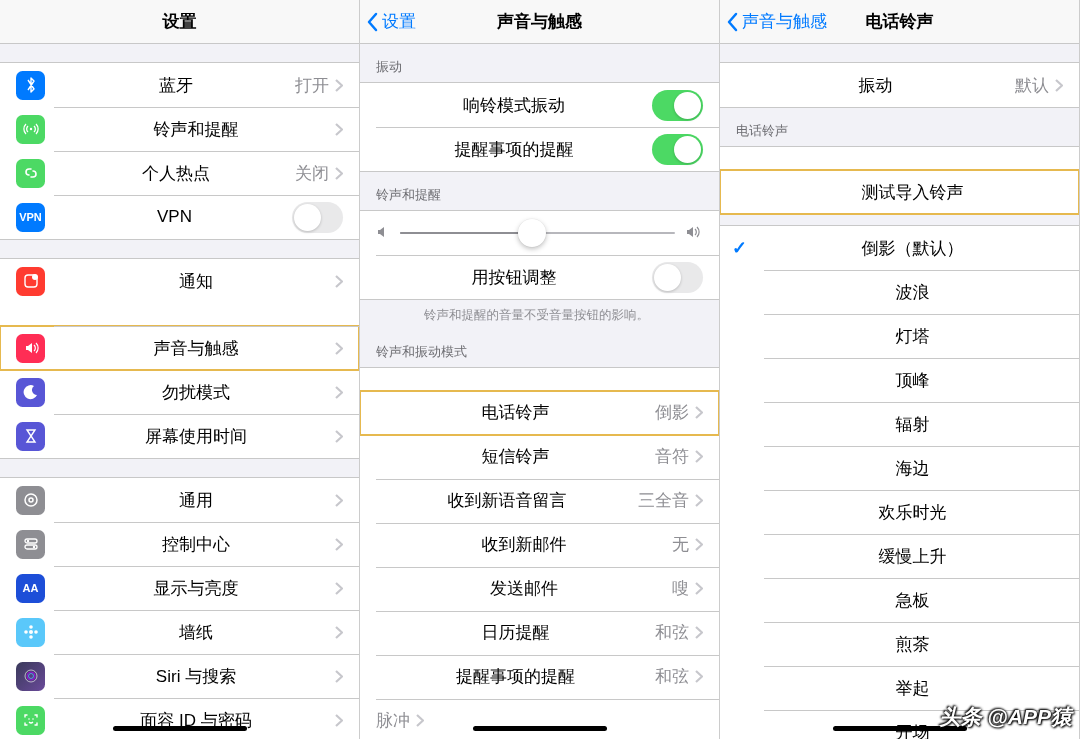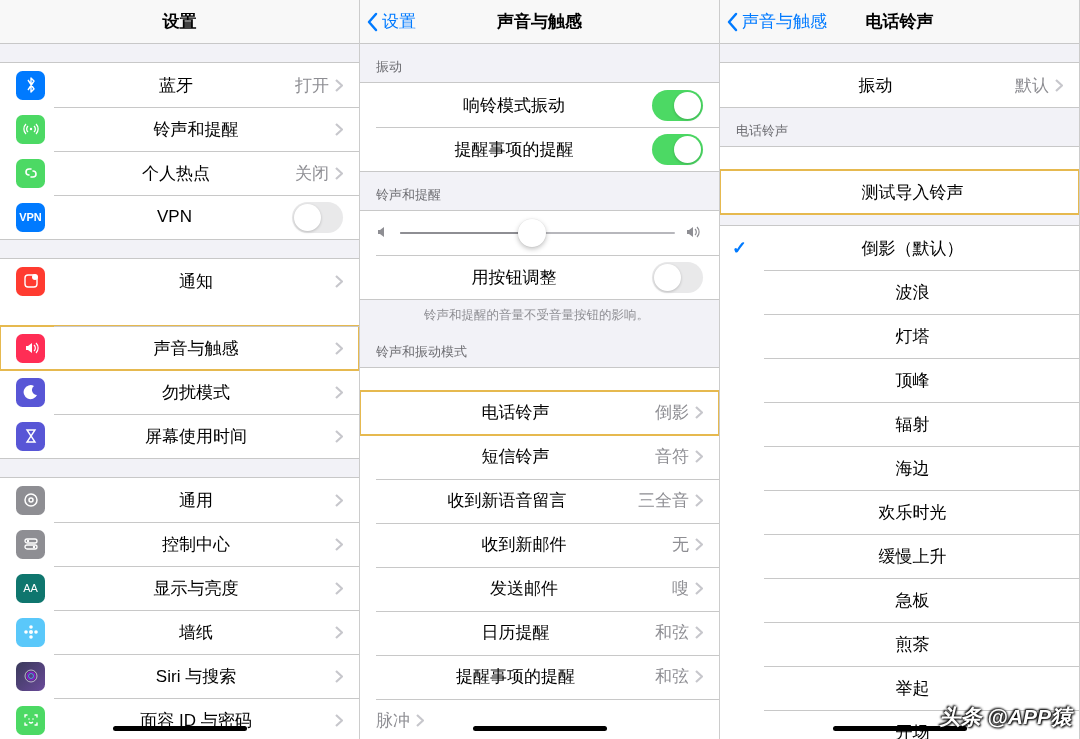--- a/index.html
+++ b/index.html
@@ -348,21 +348,21 @@
               <rect x="2" y="9" width="12" height="4" rx="2" fill="none" stroke="#fff" stroke-width="1.3"></rect>
               <circle cx="11" cy="11" r="1.2" fill="#fff"></circle>
             </svg>
         </div>
         <div class="row-label">控制中心</div>
         <svg class="chevron" viewBox="0 0 8 13">
             <path d="M1 1 L7 6.5 L1 12"></path>
           </svg>
       </div>
       <div class="row with-icon">
-        <div class="row-icon" style="background:#0f766e;font-size:11px;font-weight:400">AA</div>
+        <div class="row-icon" style="background:#1d4ed8;font-size:11px;font-weight:700">AA</div>
         <div class="row-label">显示与亮度</div>
         <svg class="chevron" viewBox="0 0 8 13">
             <path d="M1 1 L7 6.5 L1 12"></path>
           </svg>
       </div>
       <div class="row with-icon">
         <div class="row-icon" style="background:#5ac8fa">
           <svg width="16" height="16" viewBox="0 0 16 16">
               <circle cx="8" cy="8" r="2" fill="#fff"></circle>
               <circle cx="8" cy="3" r="1.8" fill="#fff"></circle>

